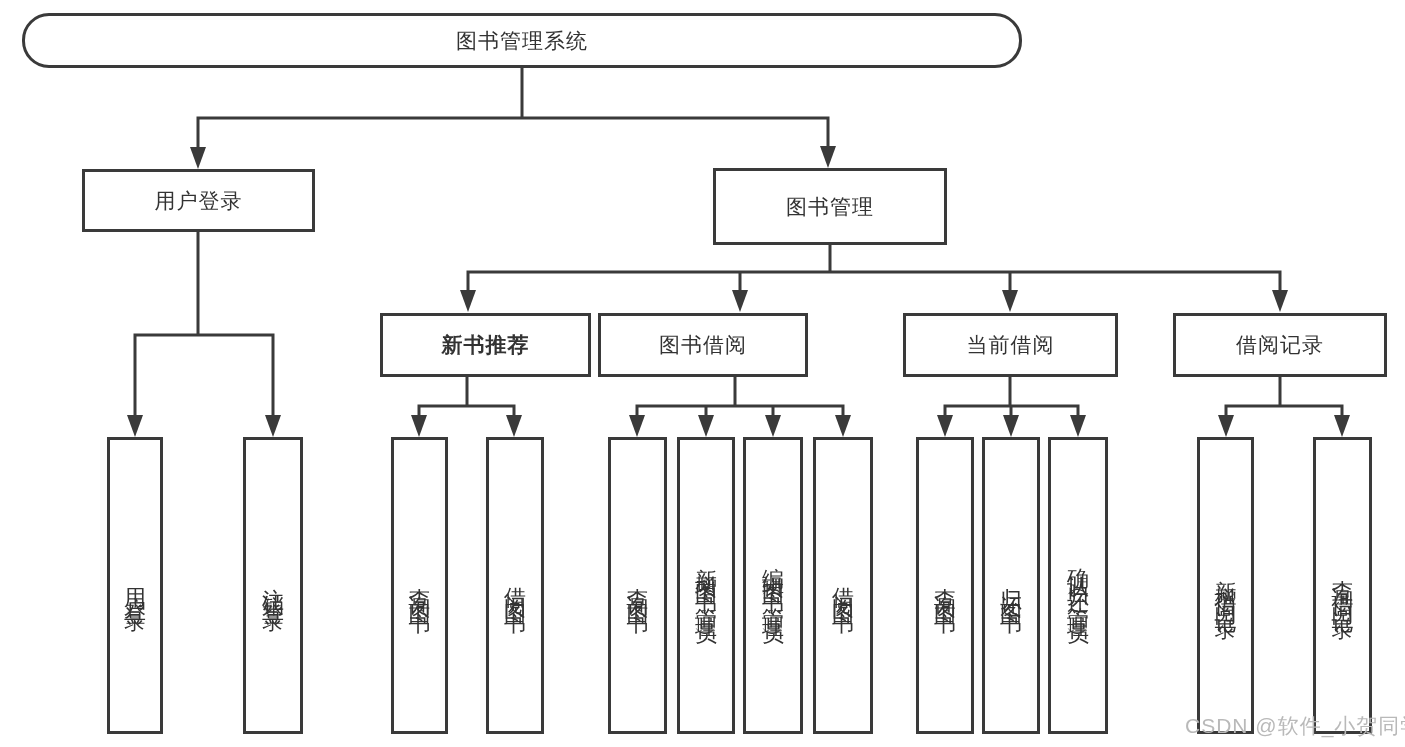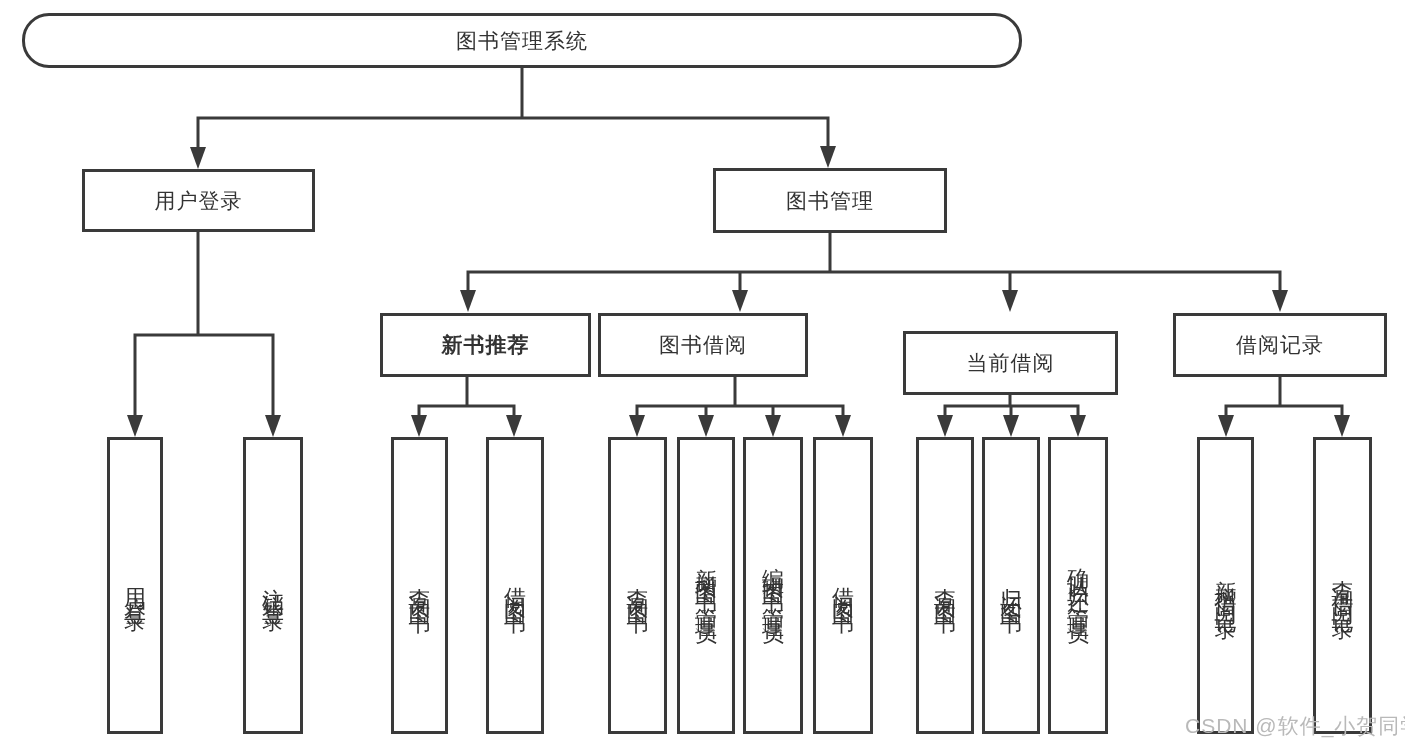--- a/index.html
+++ b/index.html
@@ -104,31 +104,31 @@
     </g>
   </svg>
 
   <div class="hbox" style="left:22px; top:13px; width:1000px; height:55px;border-radius:27px;">
     <span>图书管理系统</span>
   </div>
 
   <div class="hbox" style="left:82px; top:169px; width:233px; height:63px;">
     <span>用户登录</span>
   </div>
-  <div class="hbox" style="left:713px; top:168px; width:234px; height:65px;">
+  <div class="hbox" style="left:713px; top:168px; width:234px; height:77px;">
     <span>图书管理</span>
   </div>
 
   <div class="hbox" style="left:380px; top:313px; width:211px; height:64px;font-weight:bold;">
     <span>新书推荐</span>
   </div>
   <div class="hbox" style="left:598px; top:313px; width:210px; height:64px;">
     <span>图书借阅</span>
   </div>
-  <div class="hbox" style="left:903px; top:313px; width:215px; height:64px;margin-top:18px;">
+  <div class="hbox" style="left:903px; top:313px; width:215px; height:64px;">
     <span>当前借阅</span>
   </div>
   <div class="hbox" style="left:1173px; top:313px; width:214px; height:64px;">
     <span>借阅记录</span>
   </div>
 
   <div class="vbox" style="left:107px; width:56px;">
     <span class="vtext">用户登录</span>
   </div>
   <div class="vbox" style="left:243px; width:60px;">

